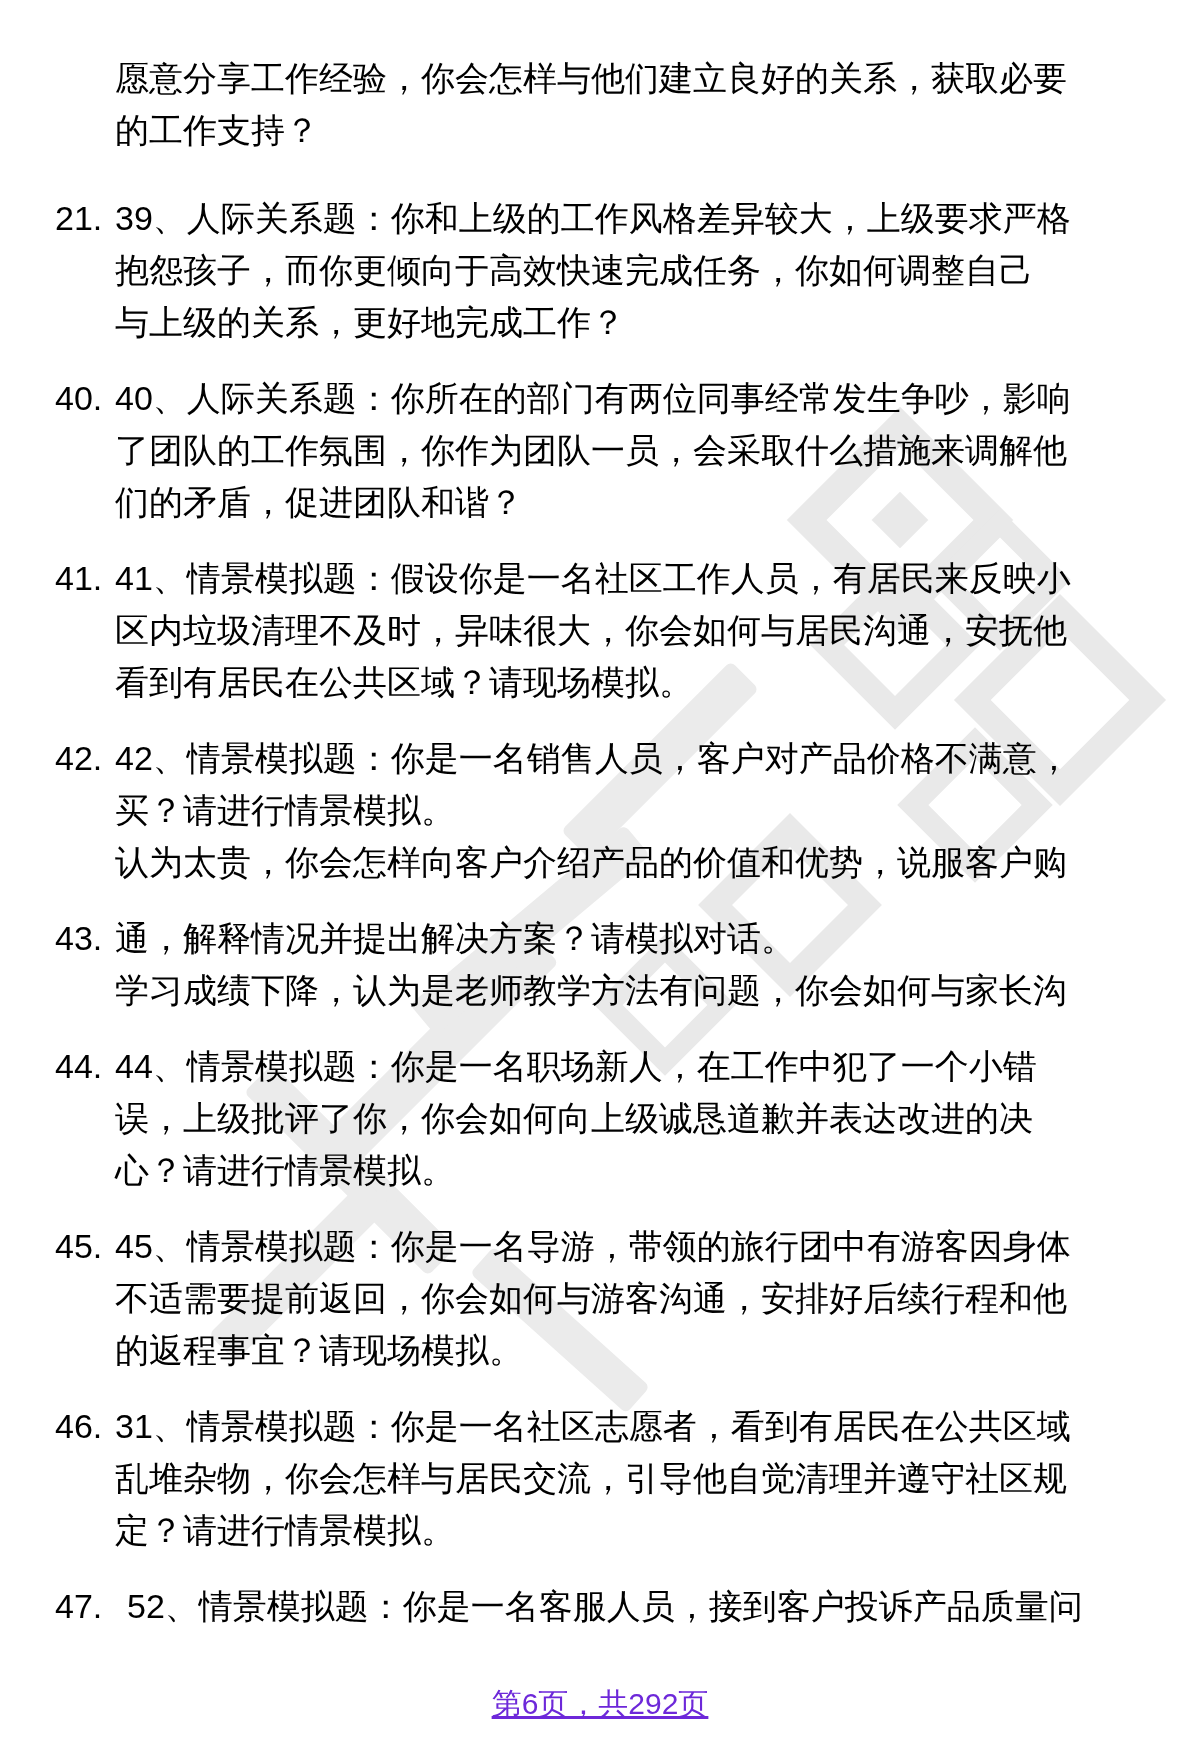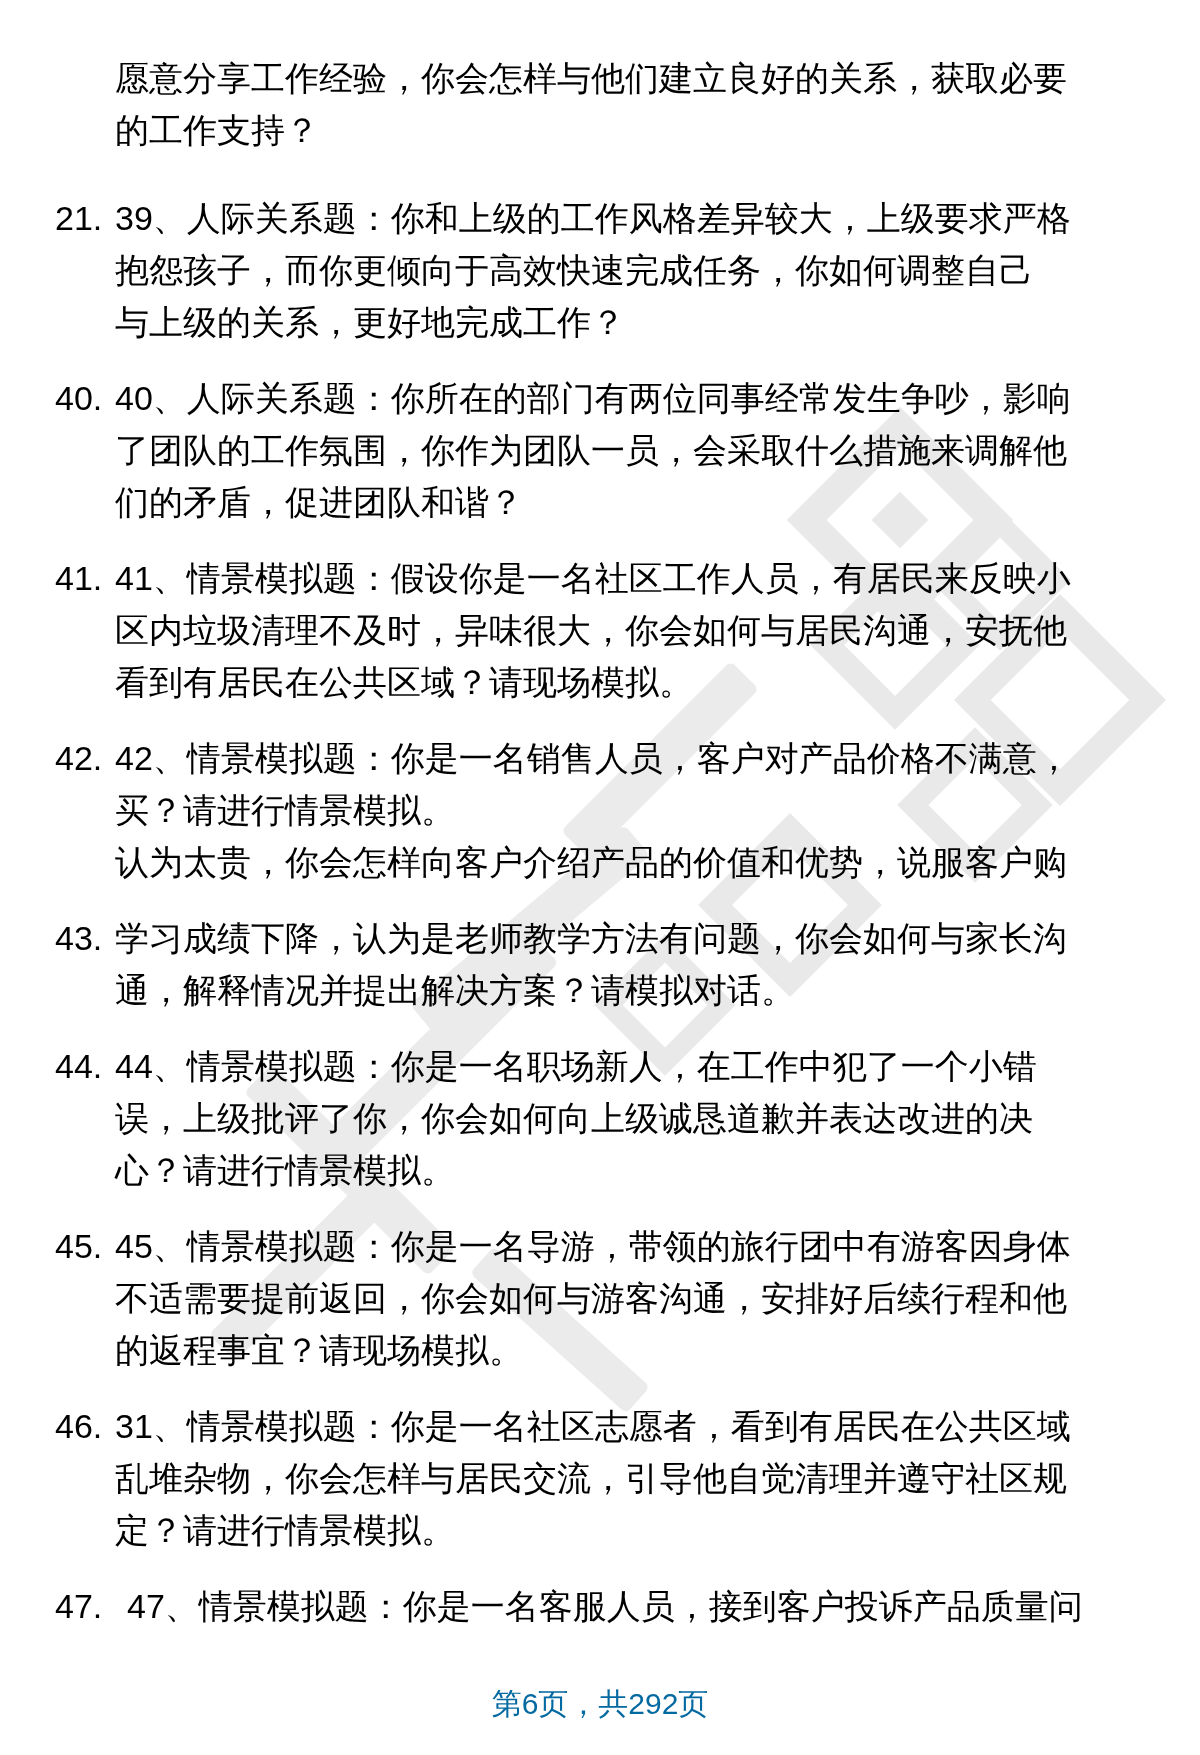--- a/index.html
+++ b/index.html
@@ -85,21 +85,22 @@
   
   .footer {
     position: absolute;
     left: 0;
     right: 0;
     top: 1686px;
     z-index: 1;
     text-align: center;
     font-size: 30px;
     line-height: 36px;
-    color: #0369a1;
+    color: #6d28d9;
+    text-decoration: underline;
   }
 </style>
 </head>
 <body>
 
 <div class="page">
 
   <div class="watermark">
     <div class="wm-diamond wm-d1"></div>
     <div class="wm-diamond-fill wm-d1i"></div>
@@ -156,22 +157,22 @@
       <div class="lines">
         <div class="q-line">42、情景模拟题：你是一名销售人员，客户对产品价格不满意，</div>
         <div class="q-line">买？请进行情景模拟。</div>
         <div class="q-line">认为太贵，你会怎样向客户介绍产品的价值和优势，说服客户购</div>
       </div>
     </div>
 
     <div class="item">
       <div class="num">43.</div>
       <div class="lines">
+        <div class="q-line">通，解释情况并提出解决方案？请模拟对话。</div>
         <div class="q-line">学习成绩下降，认为是老师教学方法有问题，你会如何与家长沟</div>
-        <div class="q-line">通，解释情况并提出解决方案？请模拟对话。</div>
       </div>
     </div>
 
     <div class="item">
       <div class="num">44.</div>
       <div class="lines">
         <div class="q-line">44、情景模拟题：你是一名职场新人，在工作中犯了一个小错</div>
         <div class="q-line">误，上级批评了你，你会如何向上级诚恳道歉并表达改进的决</div>
         <div class="q-line">心？请进行情景模拟。</div>
       </div>
@@ -191,21 +192,21 @@
       <div class="lines">
         <div class="q-line">31、情景模拟题：你是一名社区志愿者，看到有居民在公共区域</div>
         <div class="q-line">乱堆杂物，你会怎样与居民交流，引导他自觉清理并遵守社区规</div>
         <div class="q-line">定？请进行情景模拟。</div>
       </div>
     </div>
 
     <div class="item">
       <div class="num">47.</div>
       <div class="lines">
-        <div class="q-line">47、情景模拟题：你是一名客服人员，接到客户投诉产品质量问</div>
+        <div class="q-line">52、情景模拟题：你是一名客服人员，接到客户投诉产品质量问</div>
       </div>
     </div>
 
   </div>
 
   <div class="footer">第6页，共292页</div>
 
 </div>
 
 </body></html>

